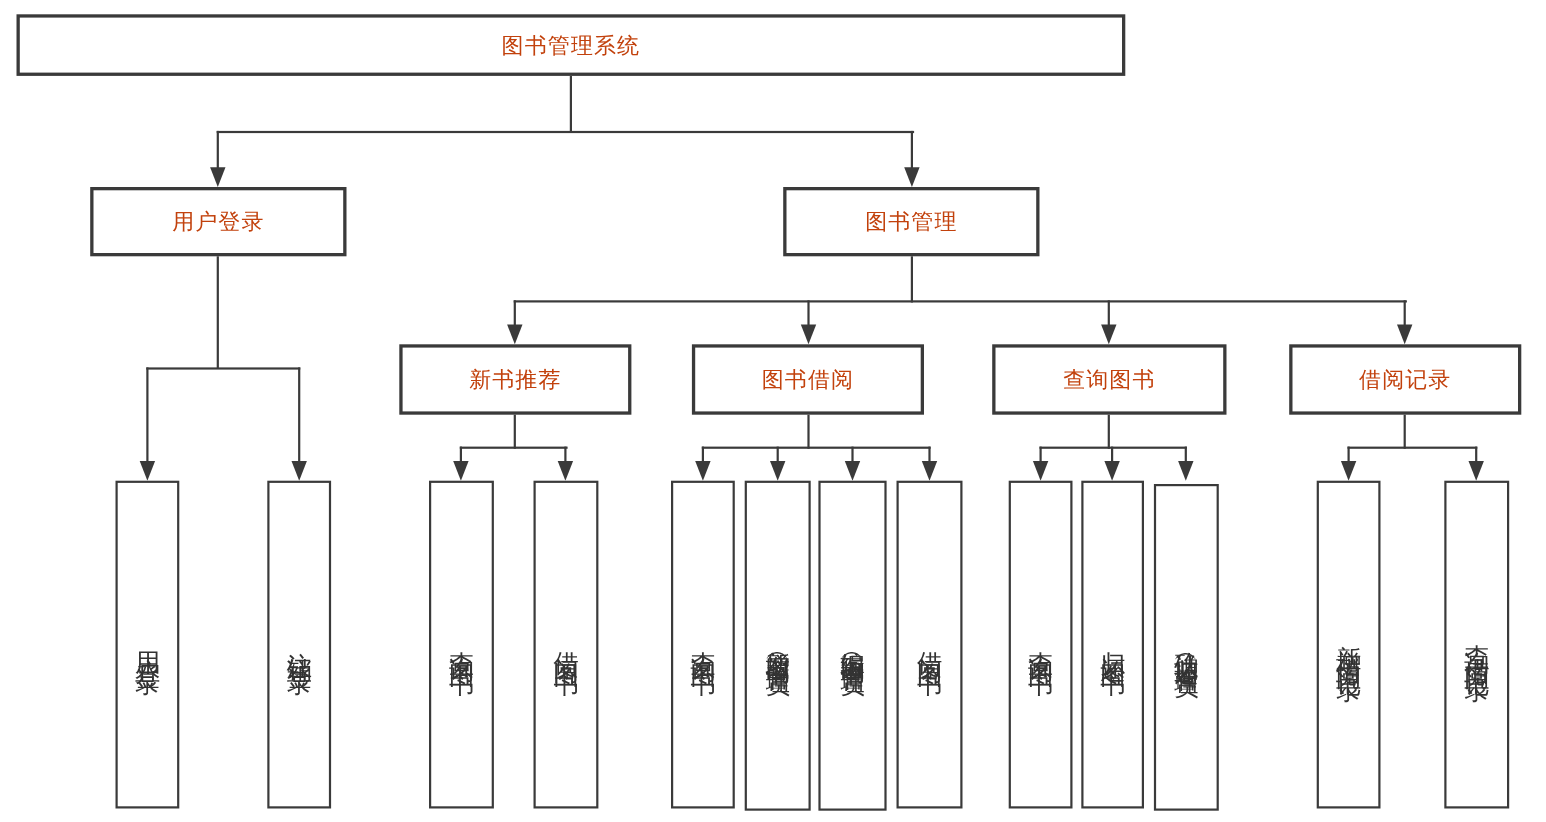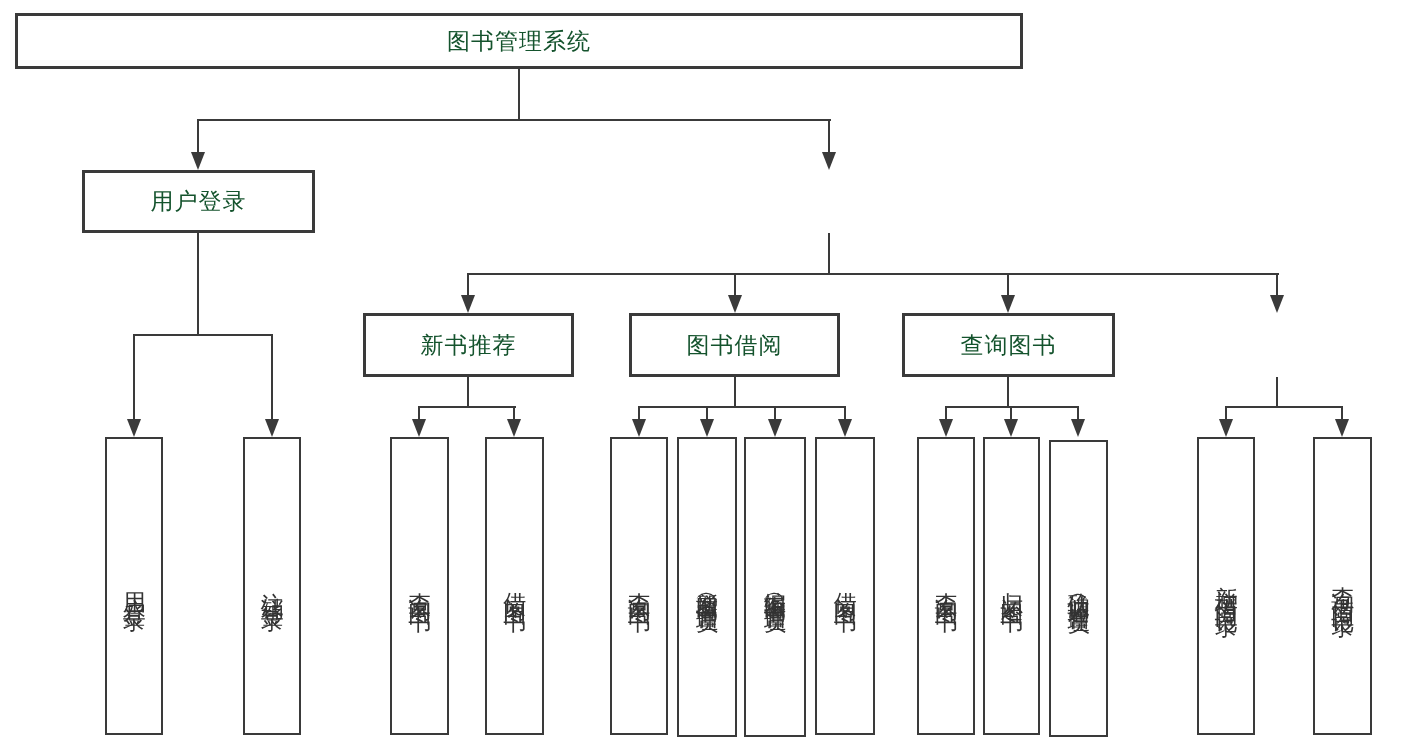--- a/index.html
+++ b/index.html
@@ -5,21 +5,21 @@
   html,body{margin:0;padding:0;background:#fff;}
   #canvas{
     position:relative;width:1405px;height:747px;background:#fff;overflow:hidden;
     font-family:"Liberation Sans",sans-serif;color:#333;
   }
   .node{
     position:absolute;background:#fff;border:3px solid #3a3a3a;box-sizing:border-box;
     display:flex;align-items:center;justify-content:center;
   }
   .node.thin{border-width:2px;}
-  .hlabel{font-size:23px;letter-spacing:1px;white-space:nowrap;color:#14532d;}
+  .hlabel{font-size:20px;letter-spacing:1px;white-space:nowrap;color:#c2410c;}
   .vnode{display:flex;align-items:center;justify-content:center;}
   .vlabel{
     writing-mode:vertical-lr;text-orientation:mixed;
     font-size:23px;letter-spacing:6px;line-height:1.1;color:#333;white-space:nowrap;
   }
   .vlabel.long{letter-spacing:3px;font-size:22px;}
   .vline{position:absolute;width:2px;background:#3a3a3a;}
   .hline{position:absolute;height:2px;background:#3a3a3a;}
   .ahead{
     position:absolute;width:0;height:0;
@@ -44,20 +44,23 @@
   <div class="vline" style="left:518px;top:69px;height:51px;"></div>
   <div class="hline" style="left:197px;top:119px;width:634px;"></div>
   <div class="vline" style="left:197px;top:119px;height:34px;"></div>
   <div class="ahead" style="left:191px;top:152px;"></div>
   <div class="vline" style="left:828px;top:119px;height:34px;"></div>
   <div class="ahead" style="left:822px;top:152px;"></div>
 
   <div class="node" style="left:82px;top:170px;width:233px;height:63px;">
     <span class="hlabel">用户登录</span>
   </div>
+  <div class="node" style="left:712px;top:170px;width:233px;height:63px;">
+    <span class="hlabel">图书管理</span>
+  </div>
 
   <div class="vline" style="left:197px;top:233px;height:102px;"></div>
   <div class="hline" style="left:133px;top:334px;width:140px;"></div>
   <div class="vline" style="left:133px;top:334px;height:86px;"></div>
   <div class="ahead" style="left:127px;top:419px;"></div>
   <div class="vline" style="left:271px;top:334px;height:86px;"></div>
   <div class="ahead" style="left:265px;top:419px;"></div>
 
   <div class="vline" style="left:828px;top:233px;height:42px;"></div>
   <div class="hline" style="left:467px;top:273px;width:812px;"></div>
@@ -71,20 +74,23 @@
   <div class="ahead" style="left:1270px;top:295px;"></div>
 
   <div class="node" style="left:629px;top:313px;width:211px;height:64px;">
     <span class="hlabel">图书借阅</span>
   </div>
   <div class="node" style="left:363px;top:313px;width:211px;height:64px;">
     <span class="hlabel">新书推荐</span>
   </div>
   <div class="node" style="left:902px;top:313px;width:213px;height:64px;">
     <span class="hlabel">查询图书</span>
+  </div>
+  <div class="node" style="left:1172px;top:313px;width:211px;height:64px;">
+    <span class="hlabel">借阅记录</span>
   </div>
 
   <div class="vline" style="left:467px;top:377px;height:31px;"></div>
   <div class="hline" style="left:418px;top:406px;width:98px;"></div>
   <div class="vline" style="left:418px;top:406px;height:14px;"></div>
   <div class="ahead" style="left:412px;top:419px;"></div>
   <div class="vline" style="left:513px;top:406px;height:14px;"></div>
   <div class="ahead" style="left:507px;top:419px;"></div>
 
   <div class="vline" style="left:734px;top:377px;height:31px;"></div>

